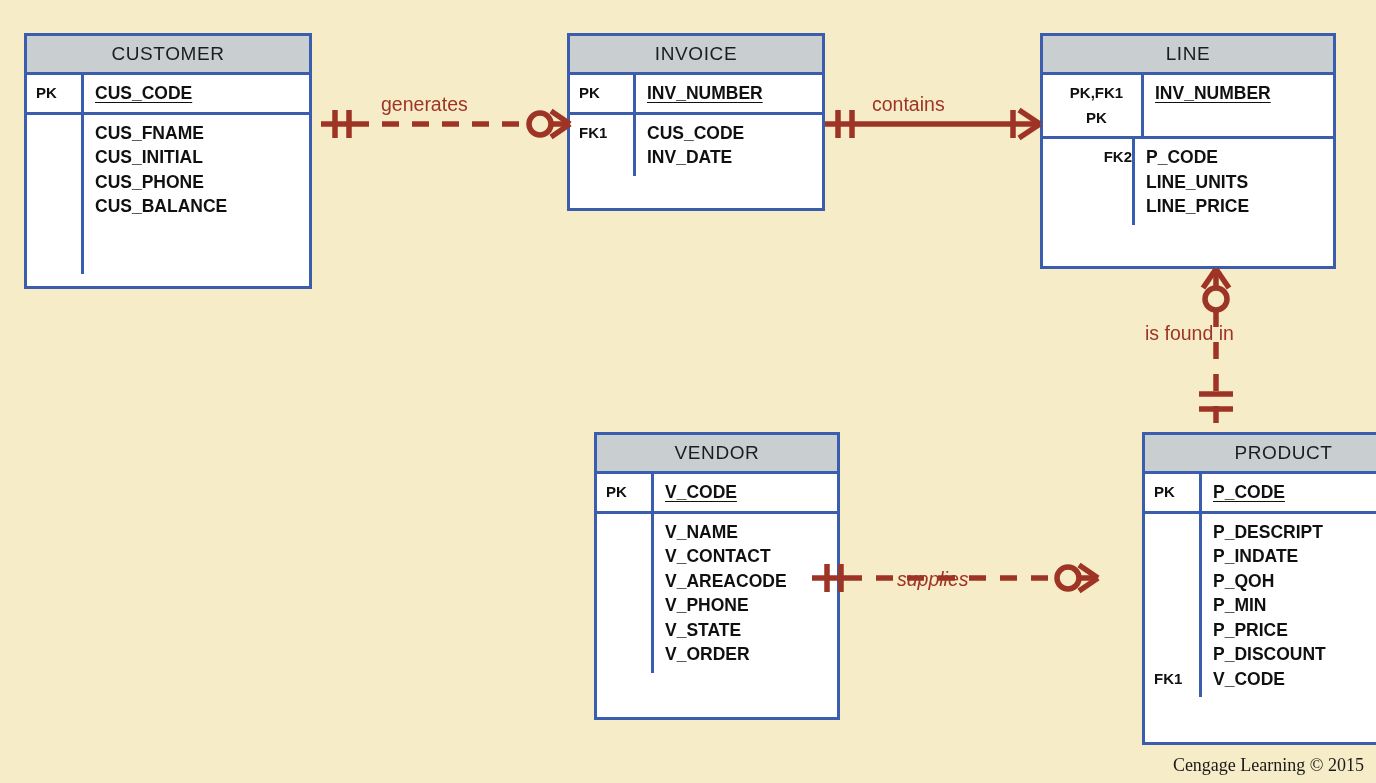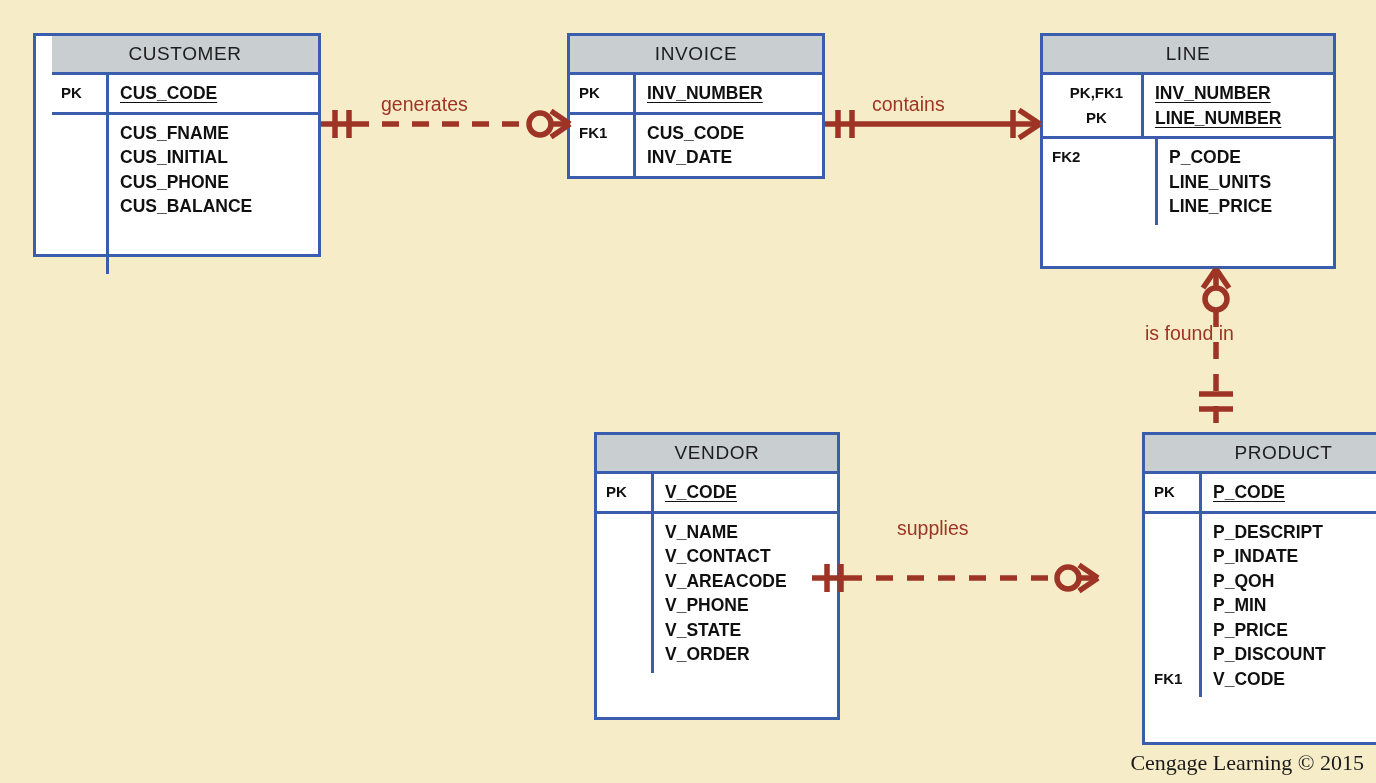--- a/index.html
+++ b/index.html
@@ -79,40 +79,40 @@
     color: #9e3425;
     font-size: 19.5px;
     white-space: nowrap;
     line-height: 1;
   }
   .credit {
     position: absolute;
     right: 12px;
     bottom: 7px;
     font-family: "Liberation Serif", serif;
-    font-size: 22px;
+    font-size: 18px;
     color: #1a1a1a;
     white-space: nowrap;
     margin-left: 44px;
   }
   svg.conn {
     position: absolute;
     left: 0; top: 0;
     width: 1376px;
     height: 783px;
     overflow: visible;
     pointer-events: none;
   }
 </style>
 </head>
 <body>
 
 <div id="canvas">
 
-  <div class="entity" style="left:33px; top:33px; width:288px; height:224px;padding-left:16px;">
+  <div class="entity" style="left:24px; top:33px; width:288px; height:256px;">
     <div class="entity-title">CUSTOMER</div>
     <div class="section">
       <div class="keycol" style="width:57px;">
         <div class="row">PK</div>
       </div>
       <div class="attrcol">
         <div class="row pk">CUS_CODE</div>
       </div>
     </div>
     <div class="section">
@@ -126,21 +126,21 @@
       </div>
       <div class="attrcol">
         <div class="row">CUS_FNAME</div>
         <div class="row">CUS_INITIAL</div>
         <div class="row">CUS_PHONE</div>
         <div class="row">CUS_BALANCE</div>
       </div>
     </div>
   </div>
 
-  <div class="entity" style="left:567px; top:33px; width:258px; height:146px;">
+  <div class="entity" style="left:567px; top:33px; width:258px; height:178px;">
     <div class="entity-title">INVOICE</div>
     <div class="section">
       <div class="keycol" style="width:66px;">
         <div class="row">PK</div>
       </div>
       <div class="attrcol">
         <div class="row pk">INV_NUMBER</div>
       </div>
     </div>
     <div class="section">
@@ -157,25 +157,24 @@
 
   <div class="entity" style="left:1040px; top:33px; width:296px; height:236px;">
     <div class="entity-title">LINE</div>
     <div class="section">
       <div class="keycol" style="width:101px;text-align:center;">
         <div class="row">PK,FK1</div>
         <div class="row">PK</div>
       </div>
       <div class="attrcol">
         <div class="row pk">INV_NUMBER</div>
-        <div class="row pk">LINE_NUMBER</div>
-      </div>
-    </div>
-    <div class="section">
-      <div class="keycol" style="width:115px;">
+      </div>
+    </div>
+    <div class="section">
+      <div class="keycol" style="width:92px;text-align:right;">
         <div class="row">FK2</div>
         <div class="row blank">&nbsp;</div>
         <div class="row blank">&nbsp;</div>
       </div>
       <div class="attrcol">
         <div class="row">P_CODE</div>
         <div class="row">LINE_UNITS</div>
         <div class="row">LINE_PRICE</div>
       </div>
     </div>
@@ -301,17 +300,17 @@
 
     </g>
   </svg>
 
   <div class="rel-label" style="left:381px; top:95px;">generates</div>
 
   <div class="rel-label" style="left:872px; top:95px;">contains</div>
 
   <div class="rel-label" style="left:1145px; top:324px;">is found in</div>
 
-  <div class="rel-label" style="left:897px; top:519px;">supplies</div>
+  <div class="rel-label" style="left:897px; top:570px;font-style:italic;">supplies</div>
 
   <div class="credit">Cengage Learning © 2015</div>
 
 </div>
 
 </body></html>

